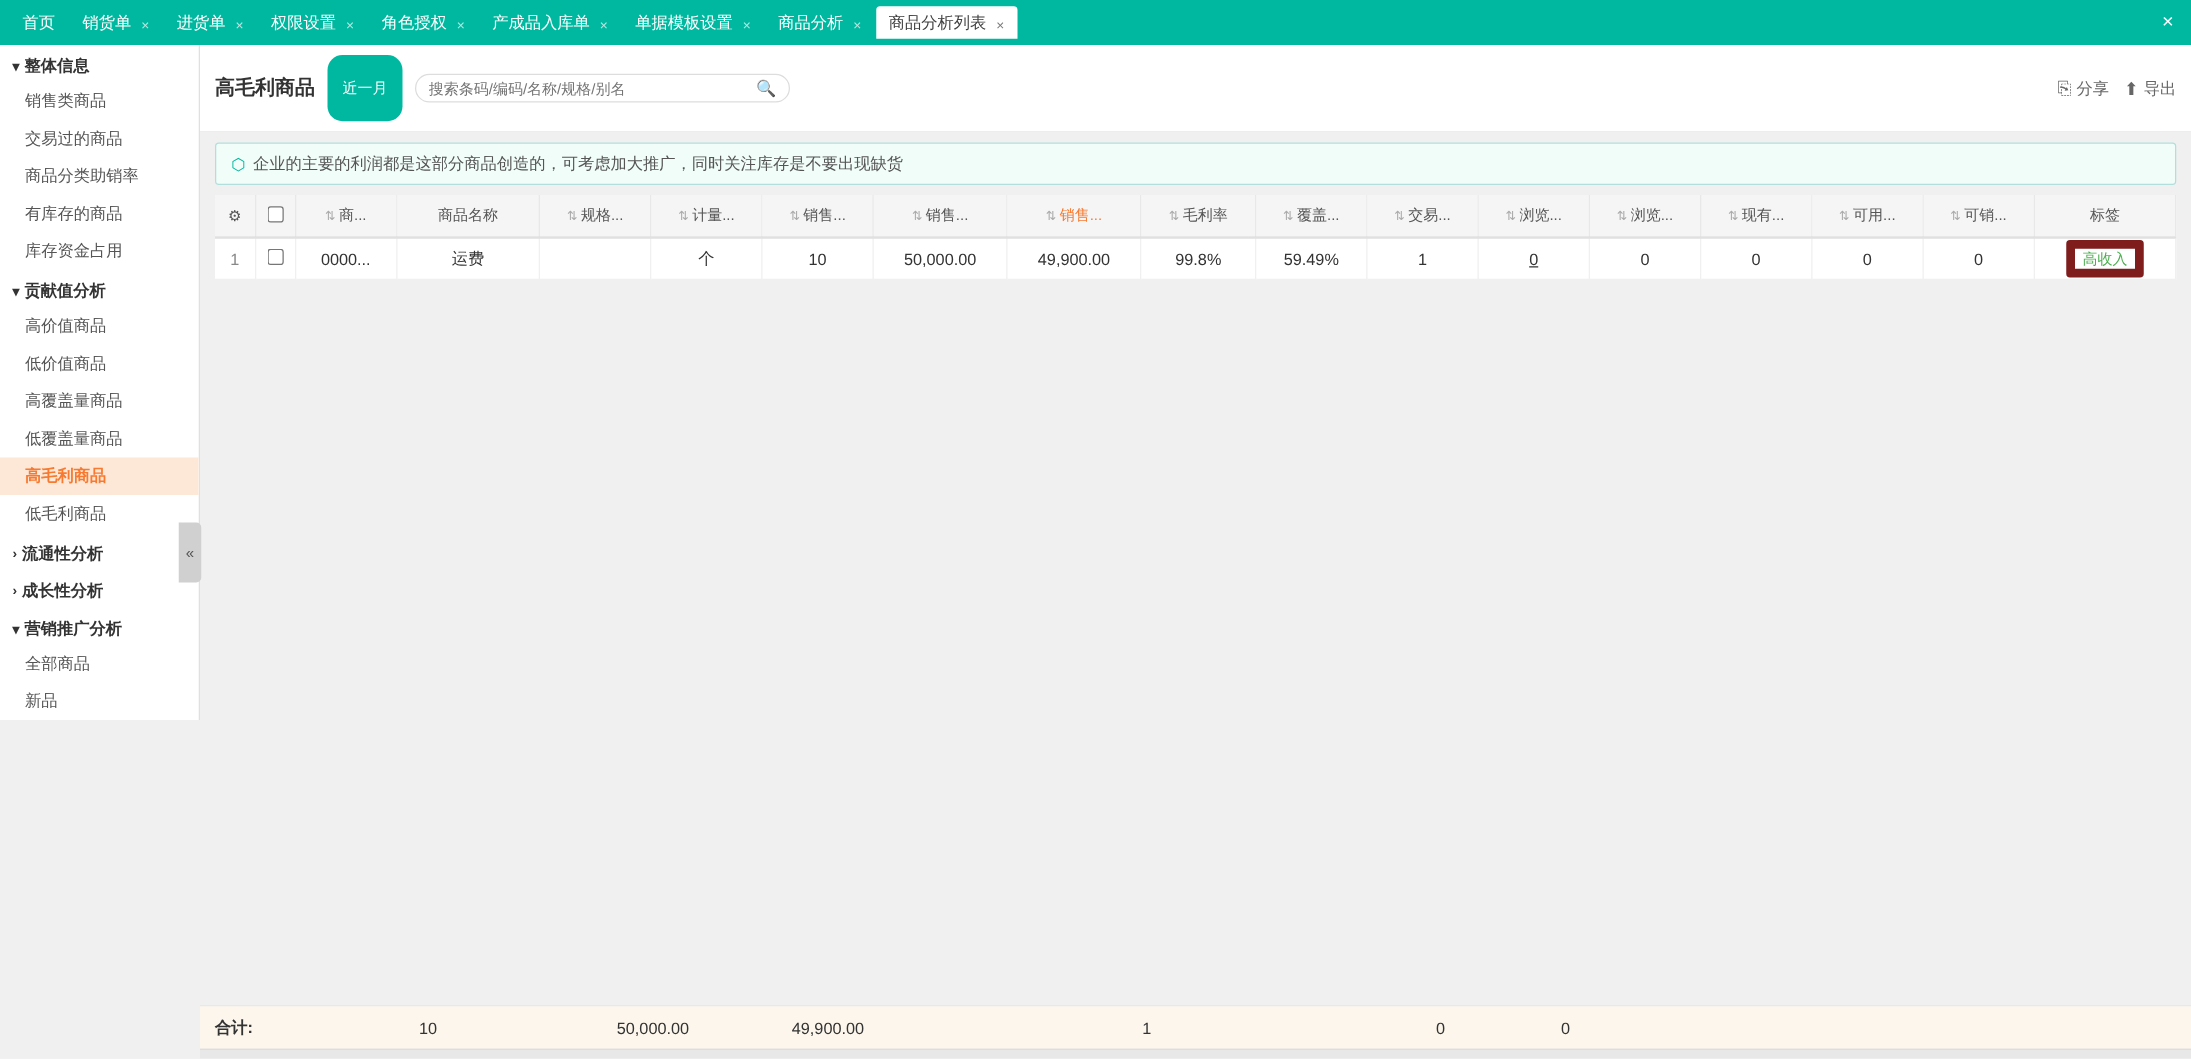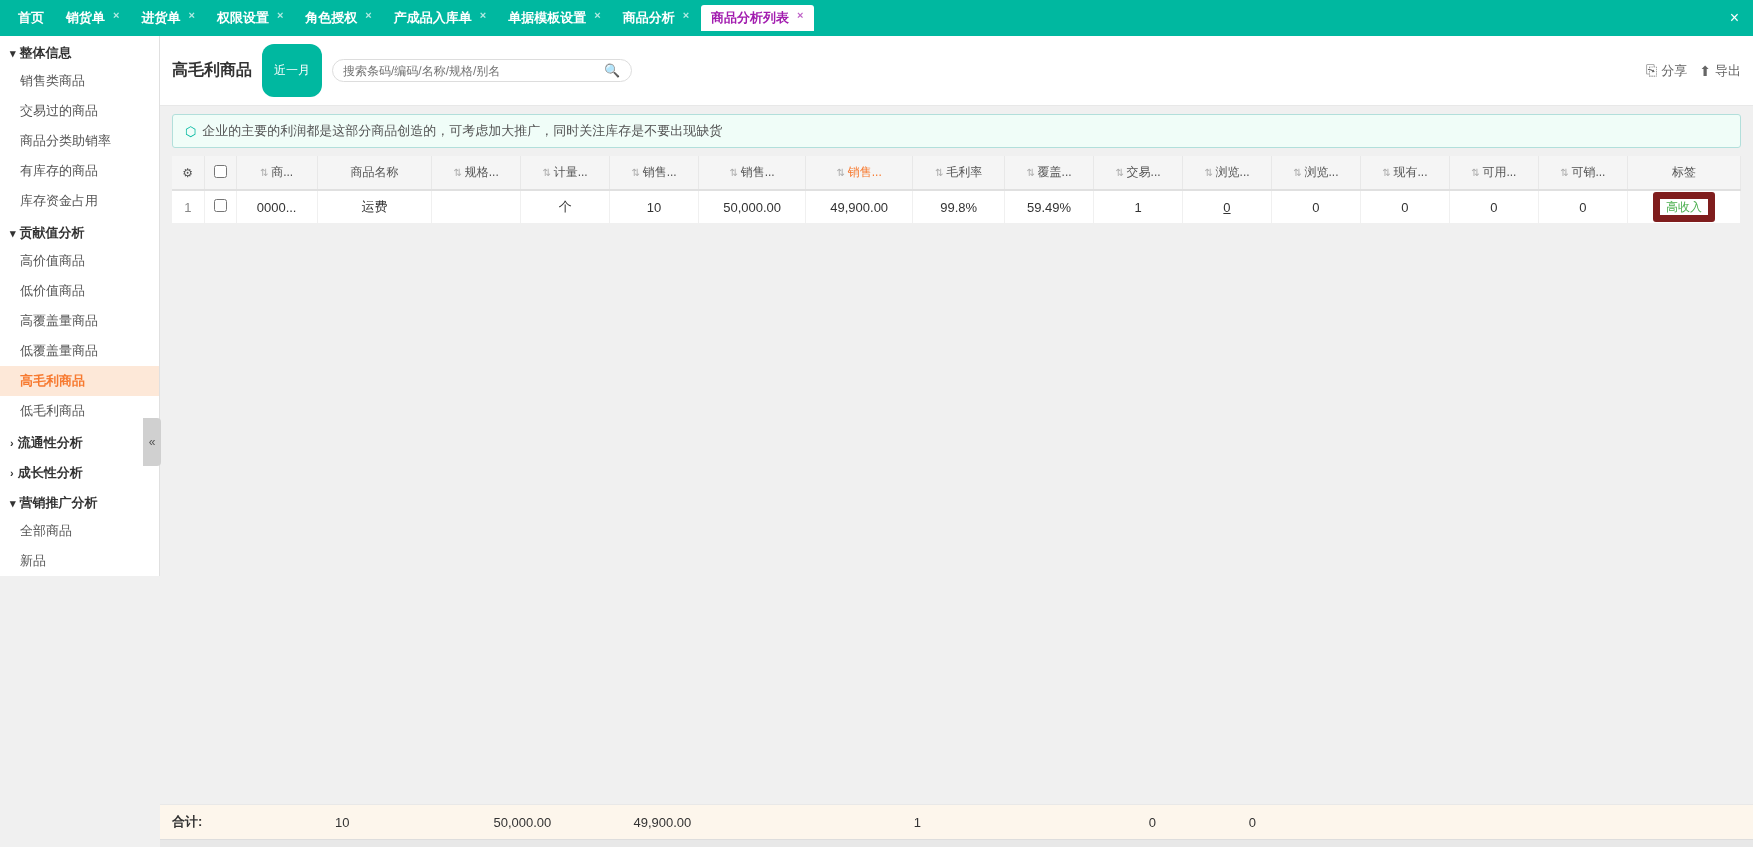--- a/index.html
+++ b/index.html
@@ -9,31 +9,30 @@
     .top-nav {
       display: flex;
       align-items: center;
       background: #00b8a0;
       height: 36px;
       padding: 0 8px;
       gap: 2px;
     }
     .nav-tab {
       display: flex;
-      align-items: flex-start;
+      align-items: flex-end;
       padding: 4px 10px;
       color: #fff;
       cursor: pointer;
       white-space: nowrap;
       font-size: 13px;
       border-radius: 3px 3px 0 0;
       gap: 4px;
-      font-weight: bold;
-    }
-    .nav-tab.active { background: #fff; color: #a21caf; }
+    }
+    .nav-tab.active { background: #fff; color: #404040; }
     .nav-tab .close-x { font-size: 11px; opacity: 0.7; cursor: pointer; margin-left: 4px; }
     .nav-close-all { color: #fff; font-size: 16px; margin-left: auto; cursor: pointer; padding: 2px 6px; }
 
     
     .main-layout {
       display: flex;
       height: calc(847px - 36px);
       background: #f0f0f0;
     }
 

